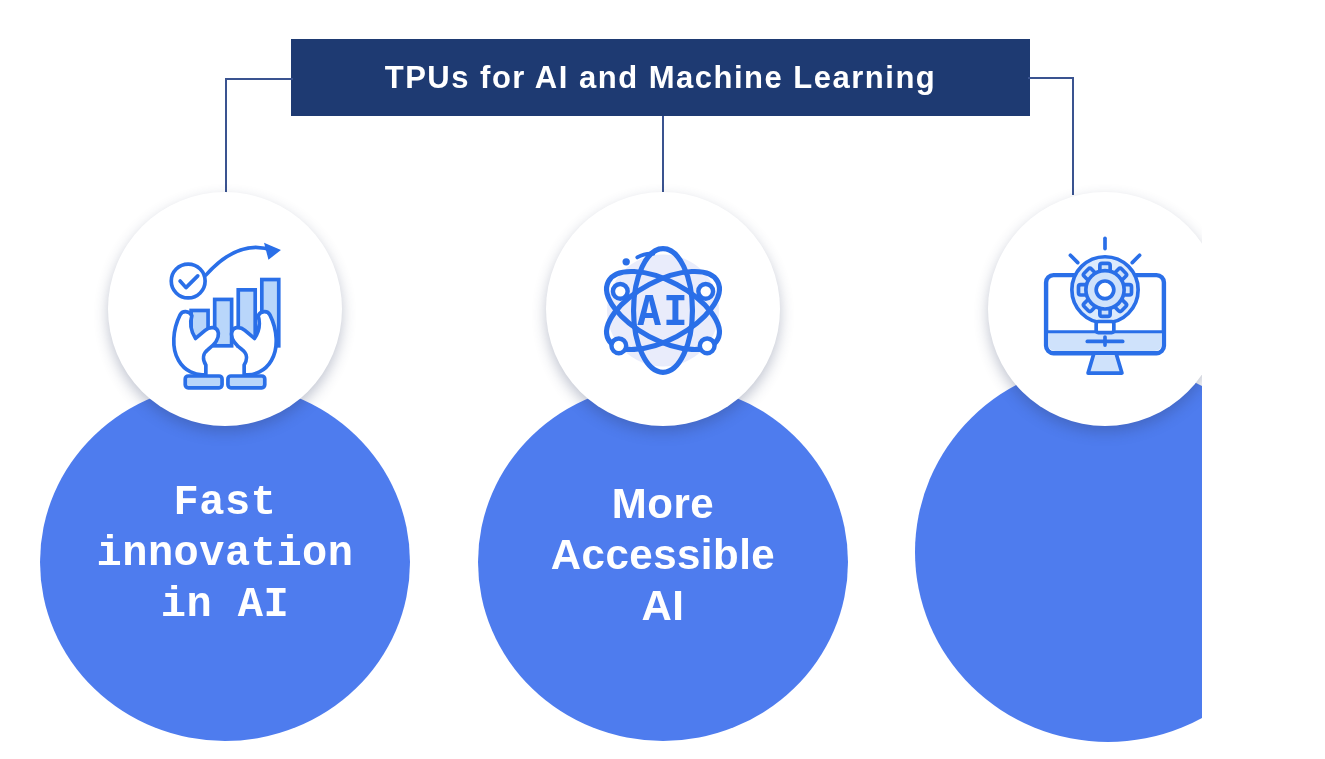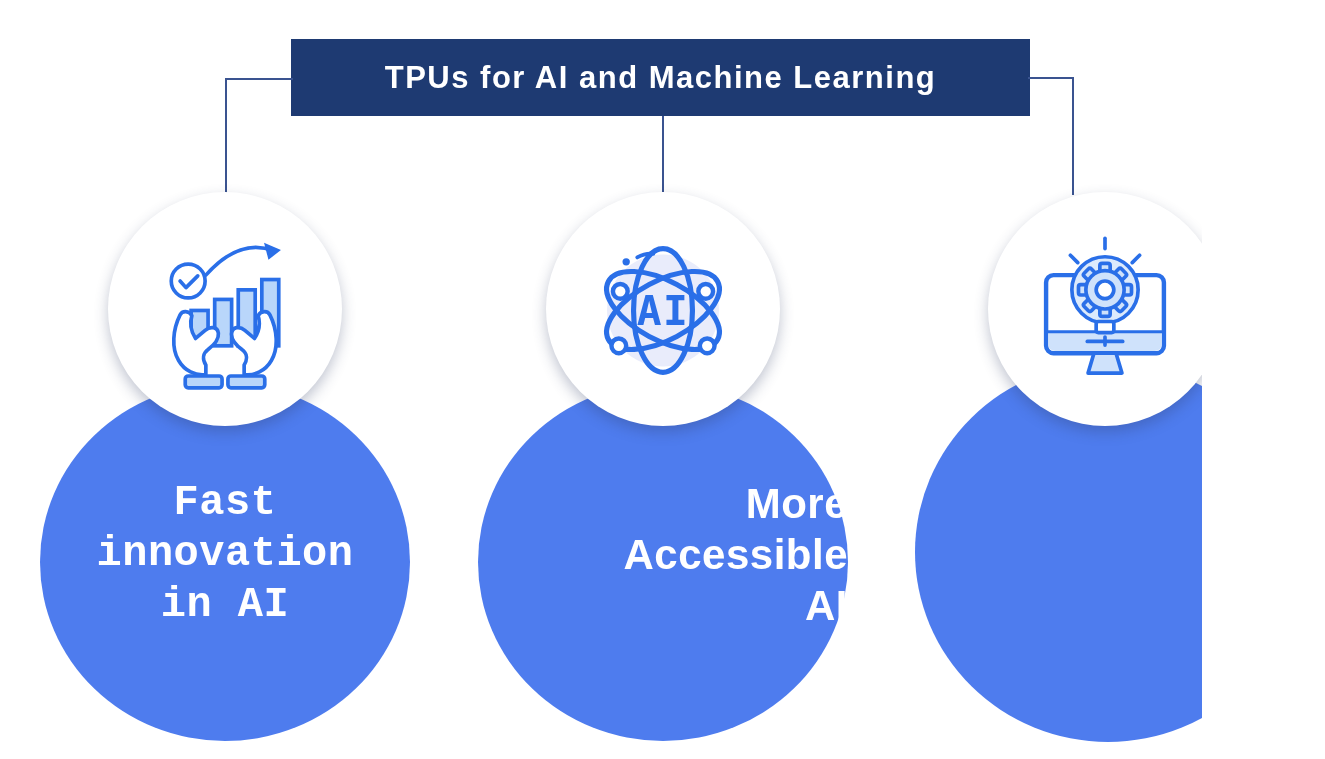--- a/index.html
+++ b/index.html
@@ -35,21 +35,21 @@
   .wc1 { left:108px; top:192px; }
   .wc2 { left:546px; top:192px; }
   .wc3 { left:988px; top:192px; }
 
   .node-label {
     position:absolute; color:#ffffff; font-weight:bold; font-size:42px;
     line-height:1.22; text-align:center; white-space:pre-line;
     letter-spacing:0.5px;
   }
   .nl1 { left:40px;  top:478px; width:370px;font-family:Liberation Mono, monospace; }
-  .nl2 { left:478px; top:478px; width:370px;text-align:right; }
+  .nl2 { left:478px; top:478px; width:370px; }
   .nl3 { left:915px; top:466px; width:386px; }
 
   .icon-svg { width:162px; height:162px; display:block; }
 </style>
 </head>
 <body>
 
 <div class="canvas">
 
   <div class="title-box">

